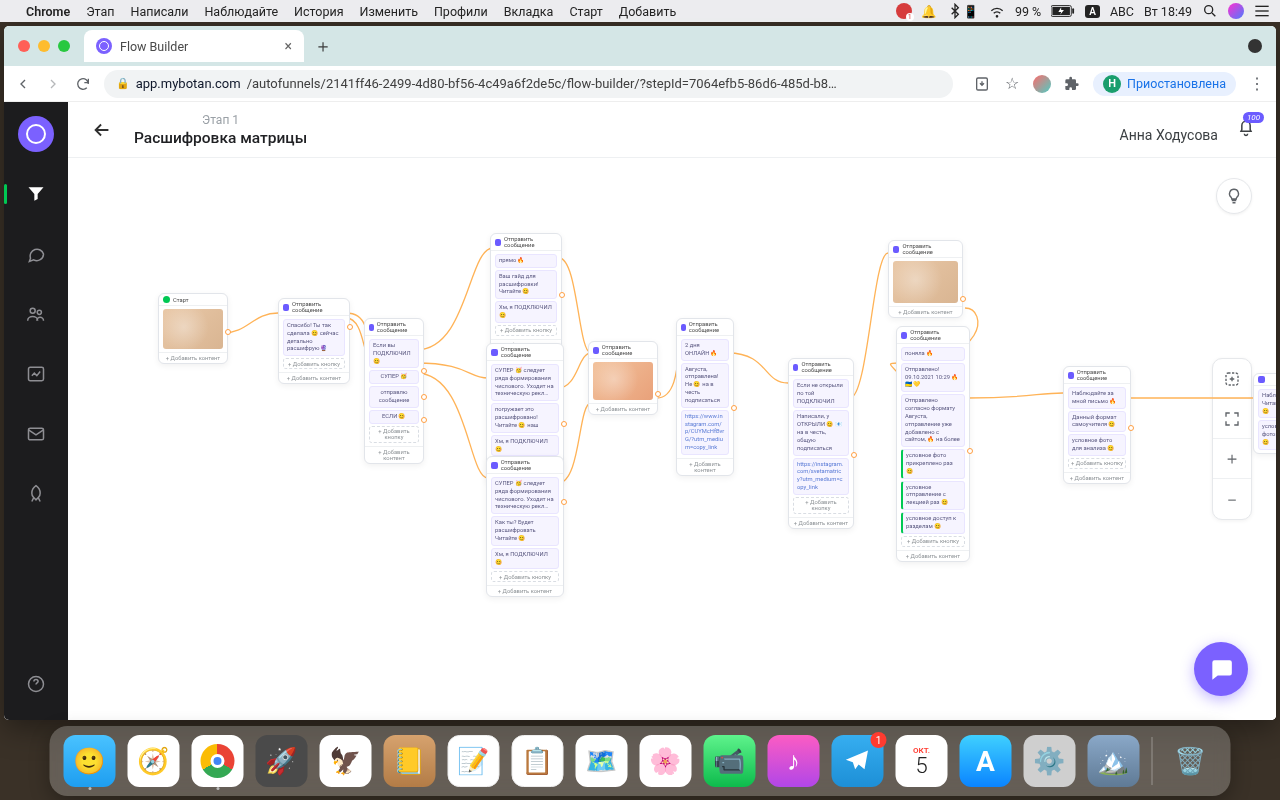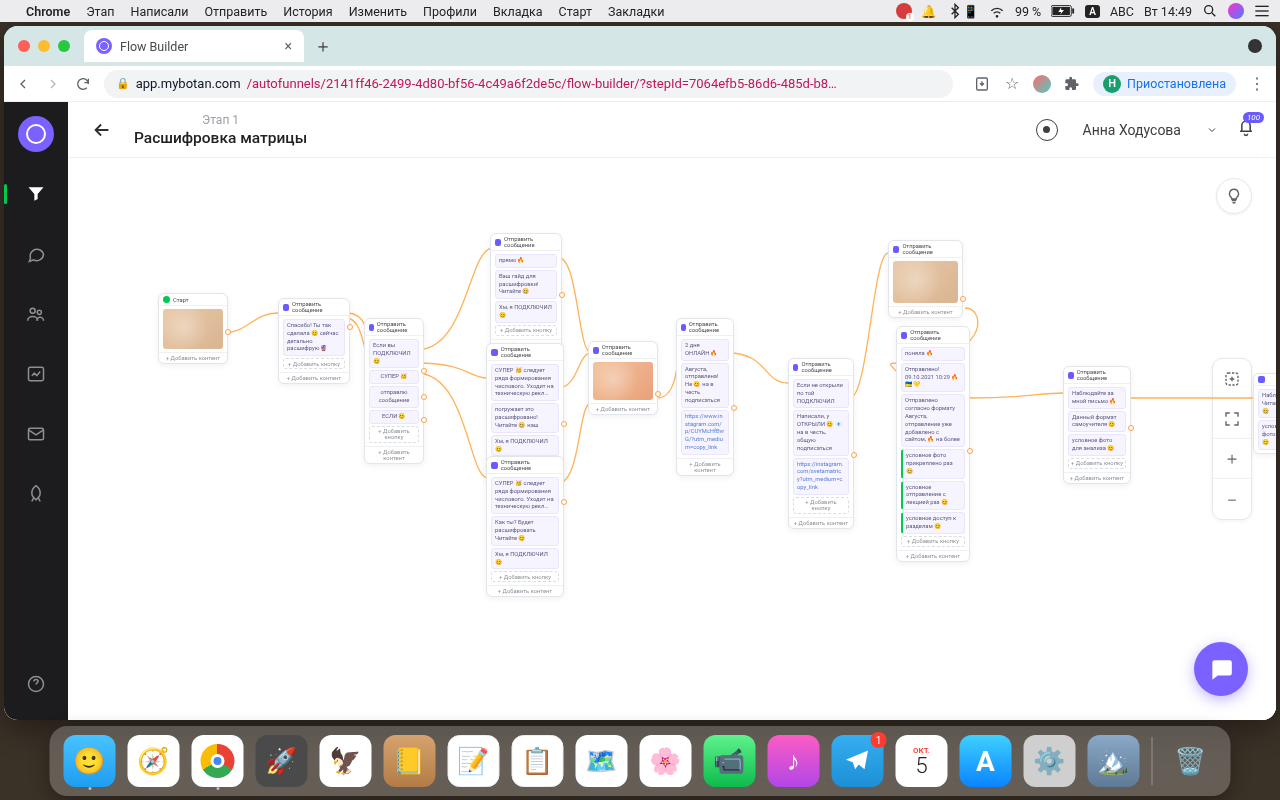--- a/index.html
+++ b/index.html
@@ -7,38 +7,38 @@
 
   
   .menubar { position: absolute; top:0; left:0; right:0; height:22px; background: rgba(245,247,250,0.95); display:flex; align-items:center; padding:0 10px; font-size:12.5px; color:#232323; z-index: 100; }
   .menubar .left { display:flex; align-items:center; gap:16px;}
   .menubar .right { margin-left:auto; display:flex; align-items:center; gap:10px; }
   .apple { font-size:14px; }
   .menubar b { font-weight:600;}
   .status-ic { display:inline-flex; align-items:center; }
 
   
-  .browser { position:absolute; top:26px; left:4px; right:4px; bottom:80px; background:#fff; border-radius:14px; overflow:hidden; box-shadow:0 8px 30px rgba(0,0,0,0.4); display:flex; flex-direction:column;}
+  .browser { position:absolute; top:26px; left:4px; right:4px; bottom:80px; background:#fff; border-radius:5px; overflow:hidden; box-shadow:0 8px 30px rgba(0,0,0,0.4); display:flex; flex-direction:column;}
   .tabstrip { height:40px; background:#d4e6e6; display:flex; align-items:center; padding:0 8px; }
   .traffic { display:flex; gap:8px; margin-right:14px; margin-left:6px;}
   .tl { width:12px; height:12px; border-radius:50%; }
   .tl.r{background:#ff5f57;} .tl.y{background:#febc2e;} .tl.g{background:#28c840;}
   .tab { background:#fff; height:32px; border-radius:8px 8px 0 0; display:flex; align-items:center; padding:0 12px; gap:8px; min-width:220px; font-size:12.5px; color:#4a4a4a;}
   .tab .favicon{ width:16px;height:16px;border-radius:50%; background:#7b61ff; display:flex;align-items:center;justify-content:center;}
   .tab .favicon::before{content:"";width:8px;height:8px;border:1.5px solid #fff;border-radius:50%;}
   .tab .x{ margin-left:auto; color:#666; font-size:14px;}
   .newtab{ color:#3b3b3b; font-size:18px; margin-left:10px; cursor:pointer;}
   .tabstrip .rgap{margin-left:auto; width:14px;height:14px;border-radius:50%;background:#333;margin-right:6px;}
 
   .urlbar-row{ height:36px; background:#fff; border-bottom:1px solid #eee; display:flex; align-items:center; padding:0 10px; gap:12px;}
   .nav-ic{ width:18px; height:18px; color:#5f6368; display:flex;align-items:center;justify-content:center;}
   .urlbar{ flex:1; height:28px; background:#f1f3f4; border-radius:14px; display:flex; align-items:center; padding:0 12px; font-size:13px; color:#5f6368; gap:6px; overflow:hidden;}
   .urlbar .lock{font-size:11px;}
   .urlbar .domain{color:#0f172a;}
-  .urlbar .path{color:#be185d; white-space:nowrap;}
+  .urlbar .path{color:#404040; white-space:nowrap;}
   .ubar-act{display:flex;align-items:center;gap:12px; margin-left:8px;}
   .ext-badge{ background:#e8f0fe; color:#1a73e8; height:24px; border-radius:12px; display:flex; align-items:center; padding:0 10px; font-size:12.5px; gap:6px;}
   .ext-badge .circ{width:18px;height:18px;border-radius:50%;background:#1a9e6d;color:#fff;display:flex;align-items:center;justify-content:center;font-size:11px;font-weight:600;}
 
   
   .app{ flex:1; display:flex; background:#fff; position:relative; overflow:hidden;}
   .sidebar{ width:64px; background:#1c1c1e; display:flex; flex-direction:column; align-items:center; padding-top:14px; gap:24px;}
   .sb-logo{ width:36px;height:36px;border-radius:50%;background:#7b61ff;display:flex;align-items:center;justify-content:center;}
   .sb-logo::before{content:"";width:16px;height:16px;border:2px solid #fff;border-radius:50%;}
   .sb-item{ width:36px;height:36px;display:flex;align-items:center;justify-content:center;color:#8e8e93; border-radius:8px; position:relative;}
@@ -46,21 +46,21 @@
   .sb-item.active::before{content:"";position:absolute;left:-14px;top:8px;bottom:8px;width:3px;background:#00c853;border-radius:2px;}
   .sb-bottom{margin-top:auto; margin-bottom:18px;}
 
   .main{ flex:1; display:flex; flex-direction:column; background:#fff;}
   .topbar{ height:56px; border-bottom:1px solid #eef0f2; display:flex; align-items:center; padding:0 20px; gap:18px;}
   .back-ic{ width:28px;height:28px;color:#303030;display:flex;align-items:center;justify-content:center; cursor:pointer;}
   .titlecol{ display:flex; flex-direction:column; gap:2px;}
   .titlecol .stage{ font-size:12px; color:#9aa0a6;text-align:center;}
   .titlecol .title{ font-size:15.5px; color:#202124; font-weight:500;}
   .top-right{ margin-left:auto; display:flex; align-items:center; gap:18px;}
-  .user-chip{ display:flex; align-items:center; gap:25px; font-size:14px; color:#3c4043; cursor:pointer;}
+  .user-chip{ display:flex; align-items:center; gap:25px; font-size:14px; color:#3c4043; cursor:pointer;flex-direction:column;}
   .avatar-ic{ width:22px;height:22px;border:1.6px solid #3c4043;border-radius:50%;display:flex;align-items:center;justify-content:center;}
   .avatar-ic::before{content:"";width:7px;height:7px;background:#3c4043;border-radius:50%;}
   .bell{ position:relative; color:#3c4043;font-style:italic;}
   .bell .badge{ position:absolute; top:-6px; right:-8px; background:#6b5bff; color:#fff; font-size:8px; padding:1px 4px; border-radius:7px;}
 
   .canvas{ flex:1; position:relative; background:#fff; overflow:hidden;}
   .hint-btn{ position:absolute; top:20px; right:24px; width:36px;height:36px;border-radius:50%;background:#fff;border:1px solid #e6e8eb;display:flex;align-items:center;justify-content:center;color:#5f6368; box-shadow:0 1px 3px rgba(0,0,0,0.06);}
 
   .zoom-ctrl{ position:absolute; right:24px; top:200px; width:40px; background:#fff; border:1px solid #e6e8eb; border-radius:10px; box-shadow:0 1px 4px rgba(0,0,0,0.06); display:flex; flex-direction:column;}
   .zoom-ctrl .zi{ height:40px; display:flex;align-items:center;justify-content:center;color:#5f6368;border-bottom:1px solid #eef0f2; font-size:17px;}
@@ -95,27 +95,27 @@
 </style>
 </head>
 <body>
 
 <div class="menubar">
   <div class="left">
     <span class="apple"></span>
     <b>Chrome</b>
     <span>Этап</span>
     <span>Написали</span>
-    <span>Отправить</span>
+    <span>Наблюдайте</span>
     <span>История</span>
     <span>Изменить</span>
     <span>Профили</span>
     <span>Вкладка</span>
     <span>Старт</span>
-    <span>Закладки</span>
+    <span>Добавить</span>
   </div>
   <div class="right">
     <span class="status-ic" style="width:16px;height:16px;border-radius:50%;background:#d63c3c;position:relative;">
         <span style="position:absolute;bottom:-2px;right:-2px;background:#fff;color:#d63c3c;font-size:7px;border-radius:6px;padding:0 2px;">1</span>
       </span>
     <span class="status-ic">🔔</span>
     <span class="status-ic"><svg class="svg-ic" viewBox="0 0 24 24" fill="none" stroke="currentColor" stroke-width="2">
           <path d="M7 7l10 10-5 5V2l5 5L7 17"></path>
         </svg>📱</span>
     <span class="status-ic">
@@ -127,21 +127,21 @@
     <span class="status-ic">
         <svg width="24" height="12" viewBox="0 0 26 12">
           <rect x="0" y="0" width="22" height="12" rx="2" fill="none" stroke="#232323"></rect>
           <rect x="1.5" y="1.5" width="19" height="9" fill="#232323"></rect>
           <rect x="23" y="3" width="2" height="6" rx="1" fill="#232323"></rect>
           <path d="M11 2l-3 5h3l-1 3 4-5h-3z" fill="#fff"></path>
         </svg>
       </span>
     <span class="status-ic" style="background:#232323;color:#fff;padding:1px 4px;border-radius:3px;font-size:10px;font-weight:600;">A</span>
     <span>ABC</span>
-    <span>Вт 14:49</span>
+    <span>Вт 18:49</span>
     <span class="status-ic">
         <svg class="svg-ic" viewBox="0 0 24 24" fill="none" stroke="currentColor" stroke-width="2">
           <circle cx="10" cy="10" r="6"></circle>
           <path d="M20 20l-5-5"></path>
         </svg>
       </span>
     <span class="status-ic" style="width:16px;height:16px;border-radius:50%;background:linear-gradient(135deg,#ff2fd0,#4b7bff);"></span>
     <span class="status-ic">
         <svg class="svg-ic" viewBox="0 0 24 24" fill="currentColor">
           <rect x="2" y="4" width="20" height="2"></rect>

